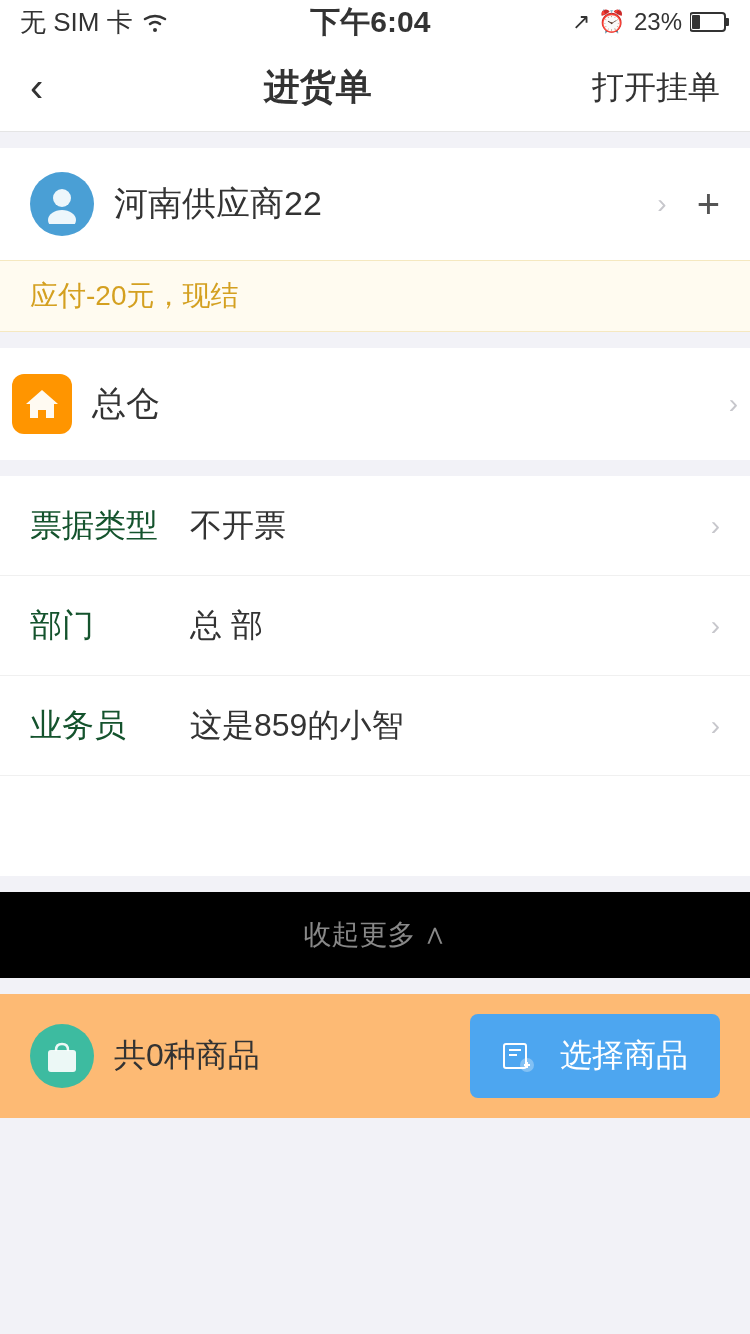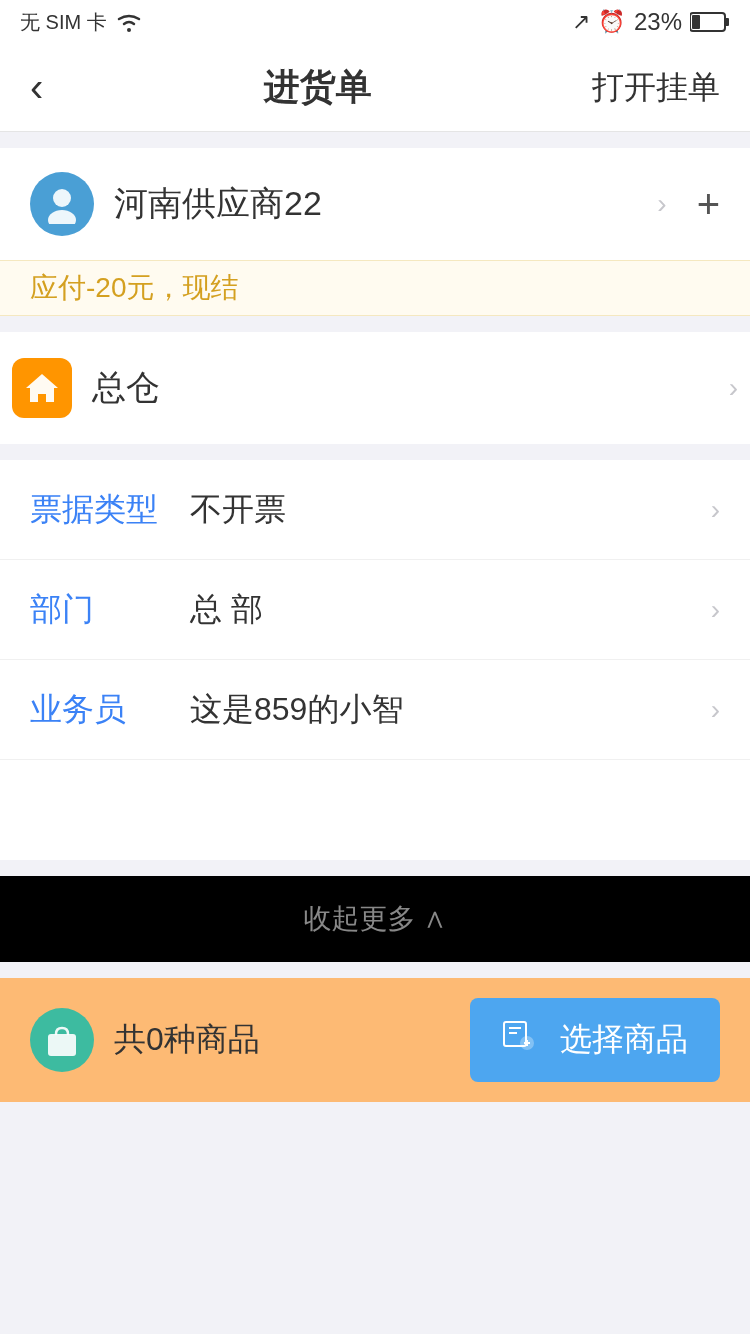--- a/index.html
+++ b/index.html
@@ -22,21 +22,21 @@
       align-items: center;
       justify-content: space-between;
       padding: 0 20px;
       font-size: 28px;
       font-weight: 500;
     }
     .status-left {
       display: flex;
       align-items: center;
       gap: 8px;
-      font-size: 20px;
+      font-size: 26px;
     }
     .status-center {
       font-size: 30px;
       font-weight: 600;
     }
     .status-right {
       display: flex;
       align-items: center;
       gap: 8px;
       font-size: 24px;
@@ -114,21 +114,21 @@
     }
     .add-btn {
       font-size: 40px;
       color: #555;
       cursor: pointer;
     }
 
     
     .notice-bar {
       background: #fffbf0;
-      padding: 8px 30px;
+      padding: 16px 30px;
       font-size: 28px;
       color: #d4a020;
       border-top: 1px solid #f5e8c0;
       border-bottom: 1px solid #f5e8c0;
     }
 
     
     .warehouse-row {
       display: flex;
       align-items: center;
@@ -163,21 +163,21 @@
       align-items: center;
       padding: 0 30px;
       height: 100px;
       border-bottom: 1px solid #f0f0f0;
     }
     .form-row:last-child {
       border-bottom: none;
     }
     .form-label {
       font-size: 32px;
-      color: #3b82f6;
+      color: #14532d;
       width: 160px;
       flex-shrink: 0;
     }
     .form-value {
       font-size: 32px;
       color: #333;
       flex: 1;
     }
     .form-placeholder {
       font-size: 32px;
@@ -222,20 +222,21 @@
       color: #333;
       flex: 1;
     }
     .select-btn {
       background: #4da6f0;
       color: #fff;
       border-radius: 8px;
       padding: 20px 32px;
       font-size: 32px;
       display: flex;
+      align-items: center;
       gap: 26px;
       cursor: pointer;
       white-space: nowrap;
     }
 
     
     .page-bg {
       background: #f2f2f7;
       flex: 1;
       min-height: 300px;
@@ -247,20 +248,21 @@
 <div class="status-bar">
   <div class="status-left">
     <span>无 SIM 卡</span>
     <svg width="28" height="22" viewBox="0 0 28 22">
       <path d="M14 18 Q14 18 14 18" fill="#333"></path>
       <path d="M9 13 Q14 9 19 13" fill="none" stroke="#333" stroke-width="2.5" stroke-linecap="round"></path>
       <path d="M4 8 Q14 2 24 8" fill="none" stroke="#333" stroke-width="2.5" stroke-linecap="round"></path>
       <circle cx="14" cy="19" r="2" fill="#333"></circle>
     </svg>
   </div>
+  <div class="status-center">下午6:04</div>
   <div class="status-right">
     <span style="font-size:22px;">↗</span>
     <span style="font-size:22px;">⏰</span>
     <span>23%</span>
     <svg width="40" height="22" viewBox="0 0 40 22">
       <rect x="0" y="2" width="35" height="18" rx="3" fill="none" stroke="#333" stroke-width="2"></rect>
       <rect x="35" y="7" width="4" height="8" rx="1" fill="#333"></rect>
       <rect x="2" y="4" width="8" height="14" rx="1" fill="#333"></rect>
     </svg>
   </div>

